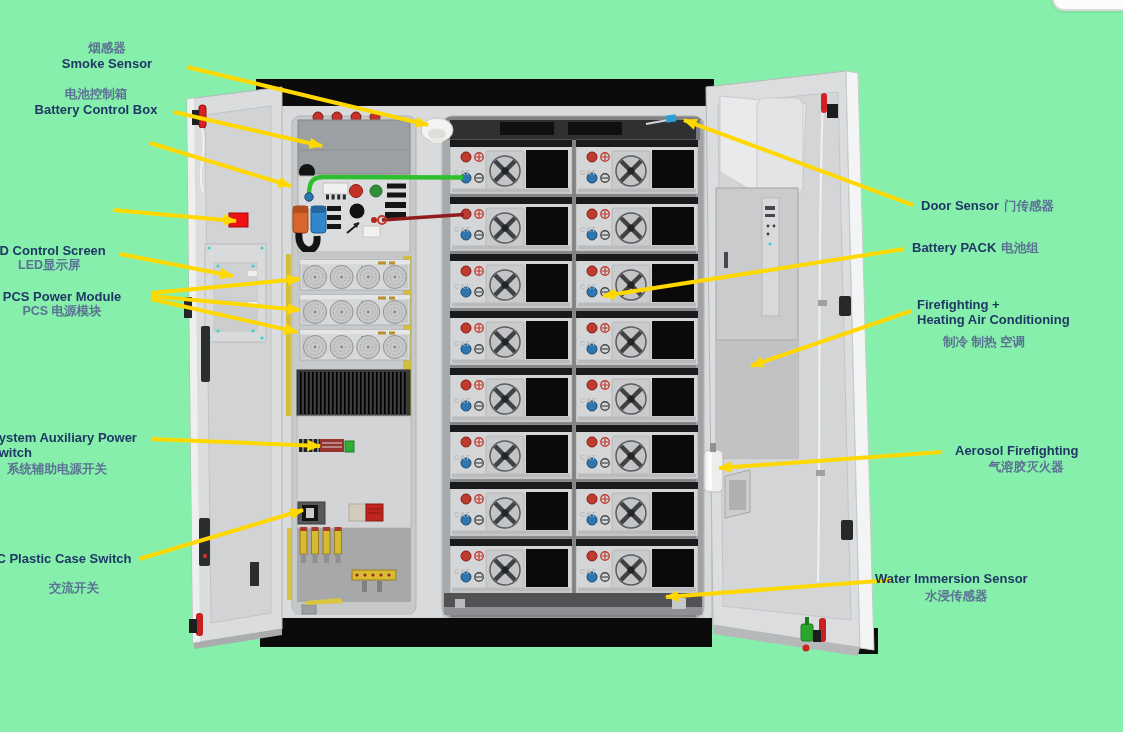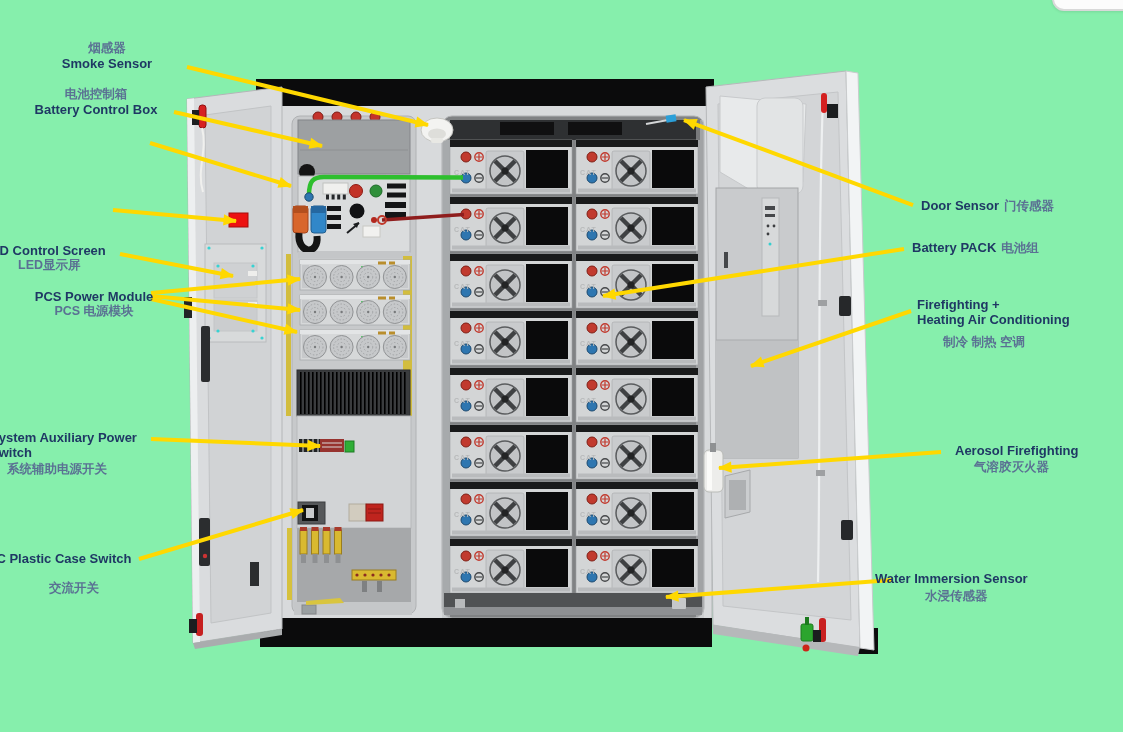--- a/index.html
+++ b/index.html
@@ -11,32 +11,32 @@
   .zh{color:#5A7193;font-weight:bold;font-size:12.5px;}
   .nowrap{white-space:nowrap;}
   .zh-inline{margin-left:5px;}
   #lbl-smoke{left:28px;top:41px;width:158px;text-align:center;}
   #lbl-cbox{left:16px;top:87px;width:160px;text-align:center;}
   #lbl-hv{left:5px;top:132px;}
   #lbl-hv .zh{padding-left:21px;display:block;}
   #lbl-estop{left:7px;top:201px;}
   #lbl-led{left:-17px;top:243px;}
   #lbl-led .zh{padding-left:35px;display:block;}
-  #lbl-pcs{left:32px;top:289px;width:124px;text-align:center;}
+  #lbl-pcs{left:0;top:289px;width:124px;text-align:center;}
   #lbl-pcs .zh{display:block;}
   #lbl-aux{left:-10px;top:430px;}
   #lbl-aux .zh{padding-left:17px;margin-top:2px;display:block;}
   #lbl-ac{left:-13px;top:551px;}
   #lbl-ac .zh{margin-top:15px;padding-left:62px;display:block;}
   #lbl-door{left:921px;top:197px;}
   #lbl-pack{left:912px;top:239px;}
   #lbl-refrig{left:917px;top:297px;}
   #lbl-refrig .zh{margin-top:8px;padding-left:26px;display:block;}
   #lbl-aerosol{left:955px;top:443px;}
-  #lbl-aerosol .zh{margin-top:2px;padding-left:19px;display:block;}
+  #lbl-aerosol .zh{margin-top:2px;padding-left:19px;display:block;text-align:center;}
   #lbl-water{left:875px;top:571px;}
   #lbl-water .zh{margin-top:3px;padding-left:50px;display:block;}
   #corner-widget{position:absolute;left:1052px;top:-30px;width:92px;height:37px;
     border:2px solid #d9d9d9;border-radius:12px;background:#fcfcfc;
     box-shadow:0 1px 3px rgba(0,0,0,0.10);}
 </style>
 </head>
 <body>
 
 <div id="stage">

